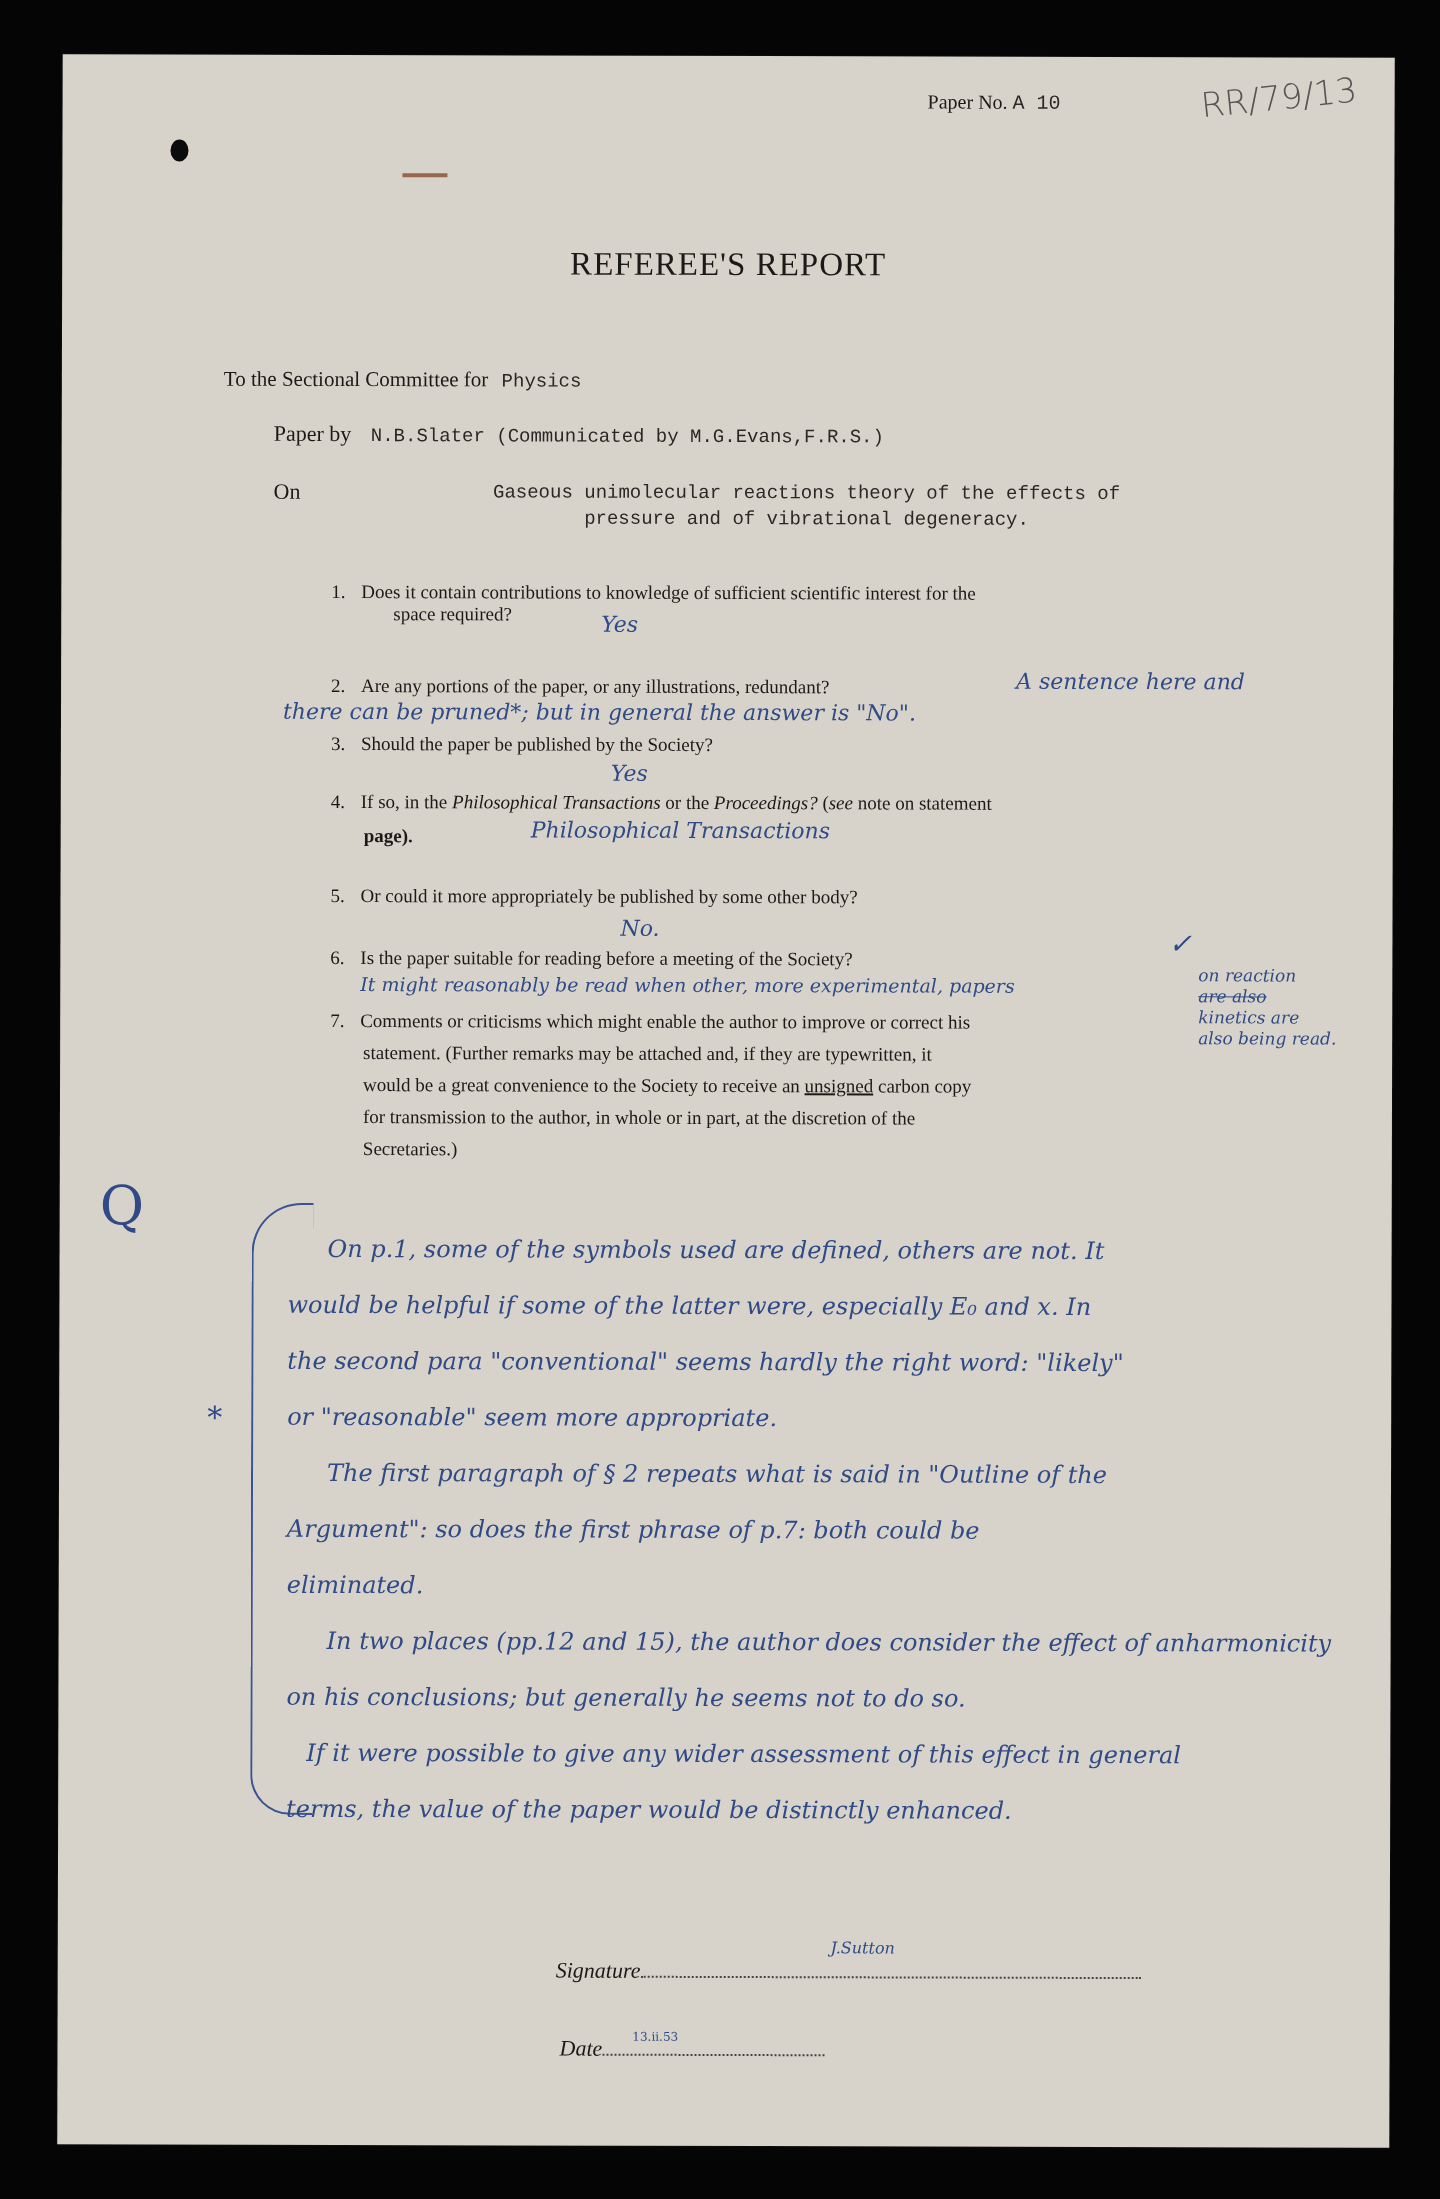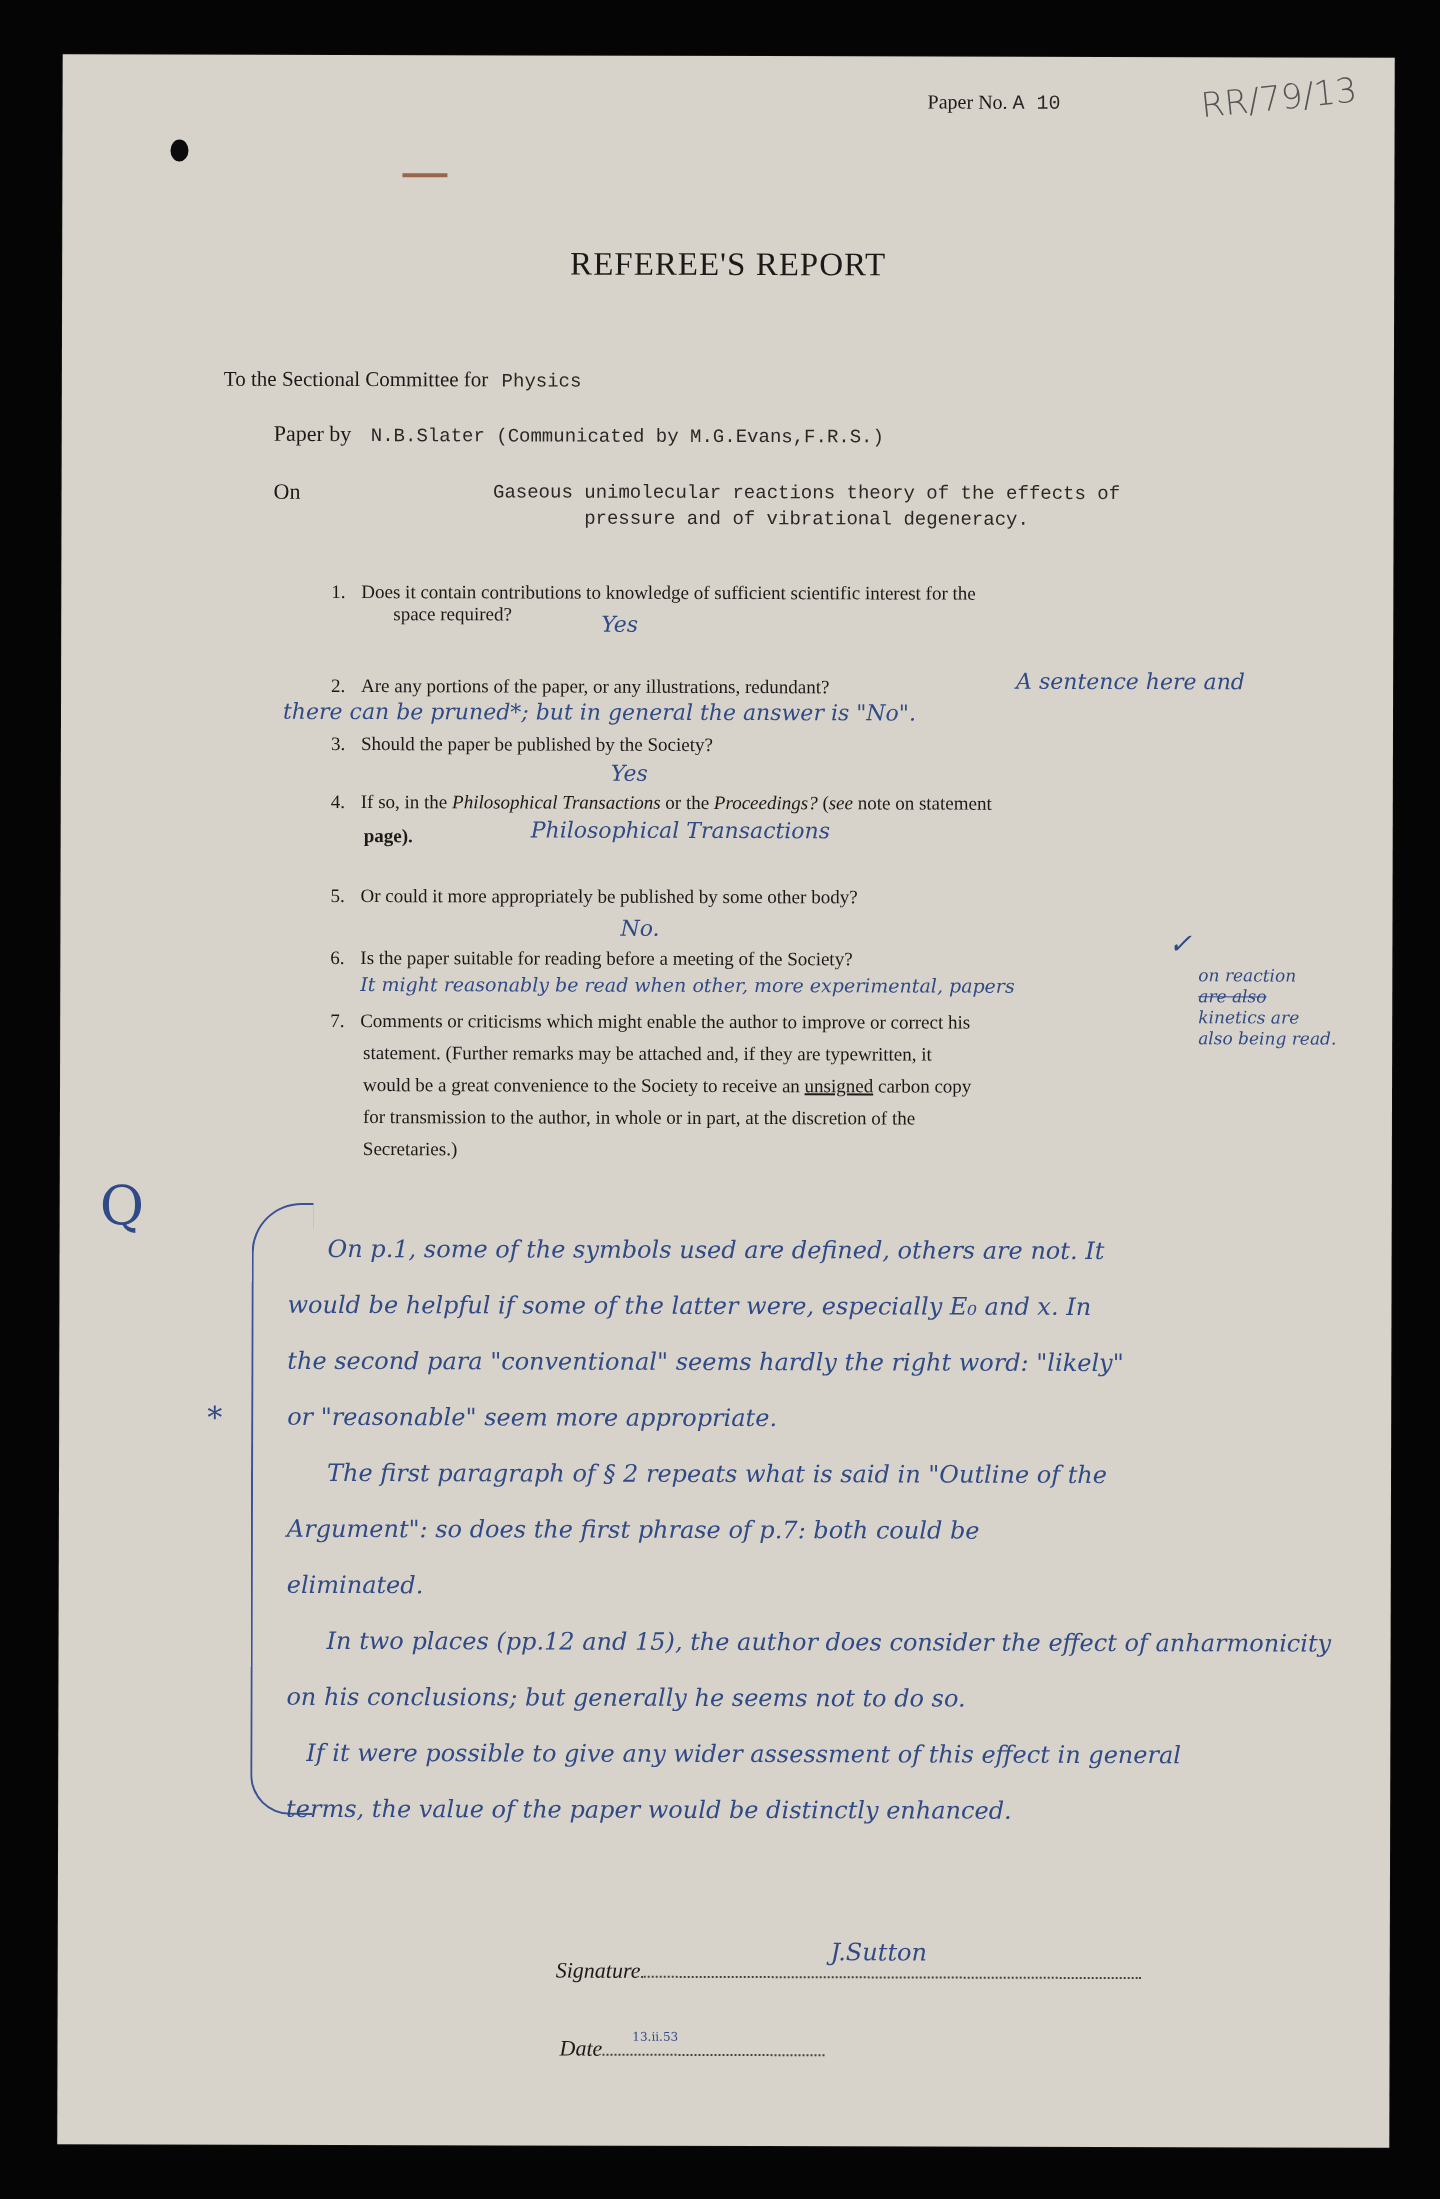--- a/index.html
+++ b/index.html
@@ -125,18 +125,18 @@
     <div style="padding-left:40px;">The first paragraph of § 2 repeats what is said in "Outline of the</div>
     <div>Argument": so does the first phrase of p.7: both could be</div>
     <div>eliminated.</div>
     <div style="padding-left:40px;">In two places (pp.12 and 15), the author does consider the effect of anharmonicity</div>
     <div>on his conclusions; but generally he seems not to do so.</div>
     <div style="padding-left:20px;">If it were possible to give any wider assessment of this effect in general</div>
     <div>terms, the value of the paper would be distinctly enhanced.</div>
   </div>
 
   <div class="abs serif" style="left:498px;top:1900px;font-size:22px;font-style:italic;">
-    <span>Signature</span><span class="dots" style="width:500px;position:relative;"><span class="hand" style="position:absolute;left:190px;top:-18px;font-size:24px;">J.Sutton</span></span>
+    <span>Signature</span><span class="dots" style="width:500px;position:relative;"><span class="hand" style="position:absolute;left:190px;top:-18px;font-size:16px;">J.Sutton</span></span>
   </div>
   <div class="abs serif" style="left:502px;top:1978px;font-size:22px;font-style:italic;">
     <span>Date</span><span class="dots" style="width:222px;position:relative;"><span class="hand" style="position:absolute;left:30px;top:-4px;font-size:12px;font-style:normal;text-align:center;">13.ii.53</span></span>
   </div>
 </div>
 
 </body></html>

